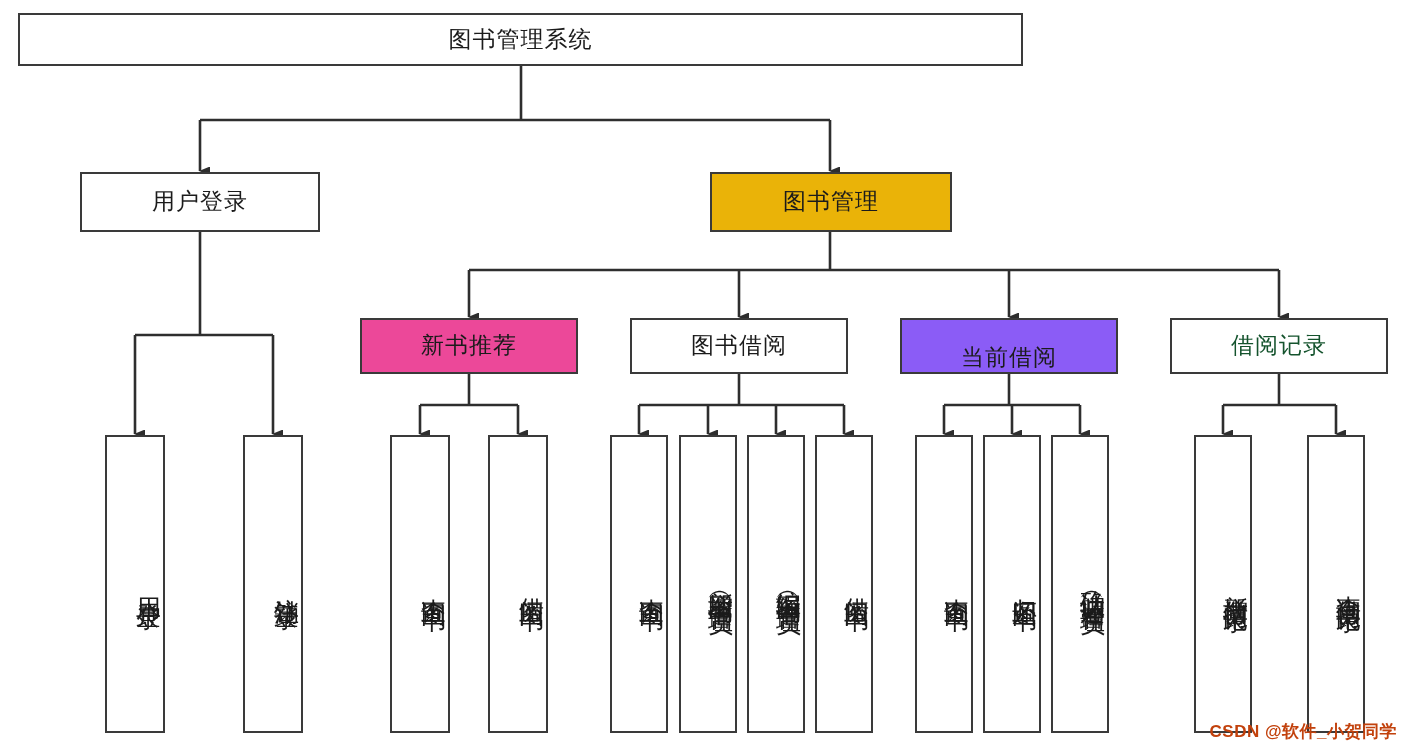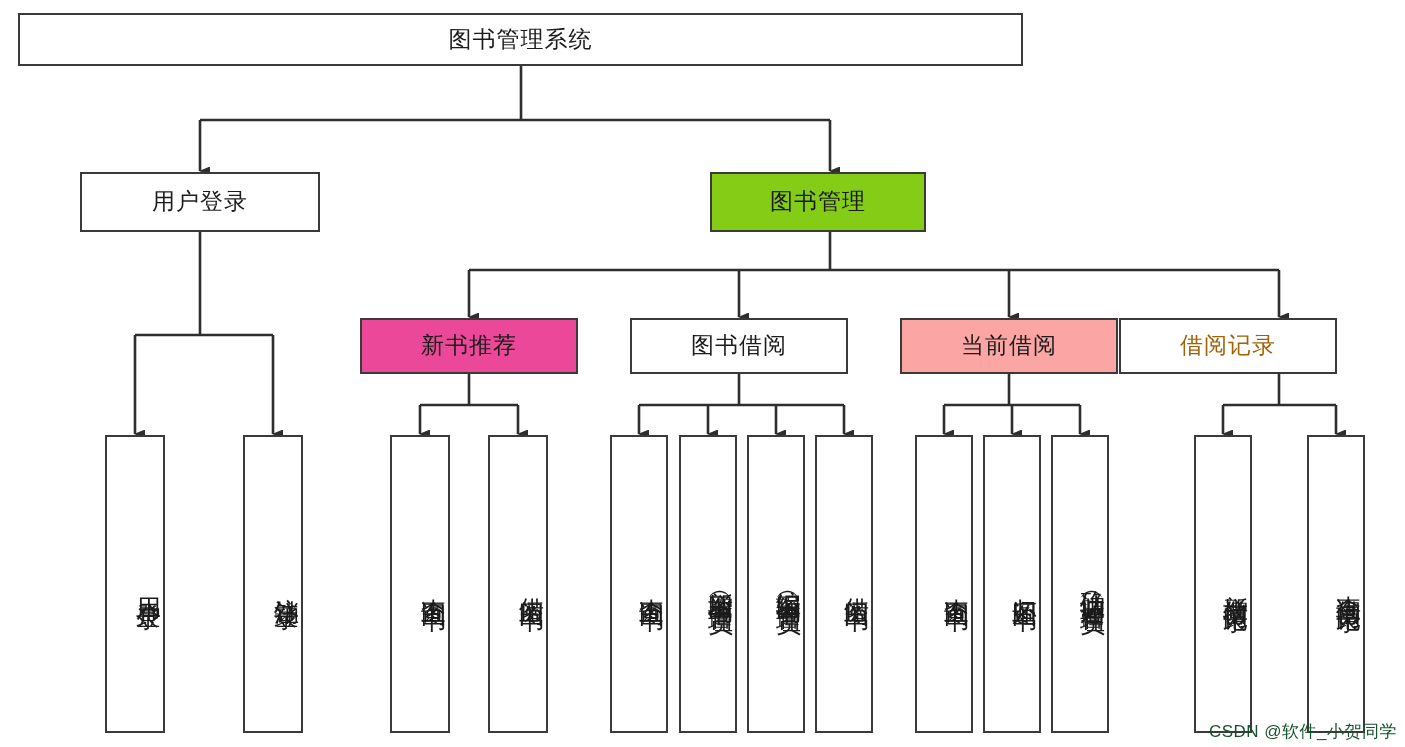--- a/index.html
+++ b/index.html
@@ -57,23 +57,24 @@
     white-space: pre-line;
   }
   .node.vertical .node-label {
     white-space: normal;
   }
   #watermark {
     position: absolute;
     right: 8px;
     bottom: 4px;
     font-size: 17px;
-    color: #14532d;
+    color: #c2410c;
     letter-spacing: 0.5px;
     white-space: nowrap;
+    font-weight: bold;
   }
 </style>
 </head>
 <body>
 
 <div id="canvas">
 
   <svg id="edges" viewBox="0 0 1405 747" width="1405" height="747" xmlns="http://www.w3.org/2000/svg">
     <defs>
       <marker id="arrowhead" markerWidth="9" markerHeight="11" refX="4.5" refY="10" orient="auto" markerUnits="userSpaceOnUse">
@@ -117,33 +118,33 @@
       </g>
   </svg>
 
   <div id="node-layer">
       <div class="node horizontal" style="left: 18px; top: 13px; width: 1005px; height: 53px; border-color: rgb(58, 58, 58); background: rgb(255, 255, 255); color: rgb(27, 27, 27);">
         <span class="node-label">图书管理系统</span>
       </div>
       <div class="node horizontal" style="left: 80px; top: 172px; width: 240px; height: 60px; border-color: rgb(58, 58, 58); background: rgb(255, 255, 255); color: rgb(27, 27, 27);">
         <span class="node-label">用户登录</span>
       </div>
-      <div class="node horizontal" style="left: 710px; top: 172px; width: 216px; height: 60px; border-color: rgb(58, 58, 58); background: #84cc16; color: rgb(27, 27, 27);">
+      <div class="node horizontal" style="left: 710px; top: 172px; width: 242px; height: 60px; border-color: rgb(58, 58, 58); background: #eab308; color: rgb(27, 27, 27);">
         <span class="node-label">图书管理</span>
       </div>
       <div class="node horizontal" style="left: 360px; top: 318px; width: 218px; height: 56px; border-color: rgb(58, 58, 58); background: #ec4899; color: rgb(27, 27, 27);">
         <span class="node-label">新书推荐</span>
       </div>
       <div class="node horizontal" style="left: 630px; top: 318px; width: 218px; height: 56px; border-color: rgb(58, 58, 58); background: rgb(255, 255, 255); color: rgb(27, 27, 27); text-align: right;">
         <span class="node-label">图书借阅</span>
       </div>
-      <div class="node horizontal" style="left: 900px; top: 318px; width: 218px; height: 56px; border-color: rgb(58, 58, 58); background: #fca5a5; color: rgb(27, 27, 27);">
+      <div class="node horizontal" style="left: 900px; top: 318px; width: 218px; height: 56px; border-color: rgb(58, 58, 58); background: #8b5cf6; color: rgb(27, 27, 27); align-items: flex-end;">
         <span class="node-label">当前借阅</span>
       </div>
-      <div class="node horizontal" style="left: 1119px; top: 318px; width: 218px; height: 56px; border-color: rgb(58, 58, 58); background: rgb(255, 255, 255); color: #a16207;">
+      <div class="node horizontal" style="left: 1170px; top: 318px; width: 218px; height: 56px; border-color: rgb(58, 58, 58); background: rgb(255, 255, 255); color: #14532d;">
         <span class="node-label">借阅记录</span>
       </div>
       <div class="node vertical" style="left: 105px; top: 435px; width: 60px; height: 298px; border-color: rgb(58, 58, 58); background: rgb(255, 255, 255); color: rgb(27, 27, 27);">
         <span class="node-label">用户登录</span>
       </div>
       <div class="node vertical" style="left: 243px; top: 435px; width: 60px; height: 298px; border-color: rgb(58, 58, 58); background: rgb(255, 255, 255); color: rgb(27, 27, 27);">
         <span class="node-label">注销登录</span>
       </div>
       <div class="node vertical" style="left: 390px; top: 435px; width: 60px; height: 298px; border-color: rgb(58, 58, 58); background: rgb(255, 255, 255); color: rgb(27, 27, 27);">
         <span class="node-label">查询图书</span>

